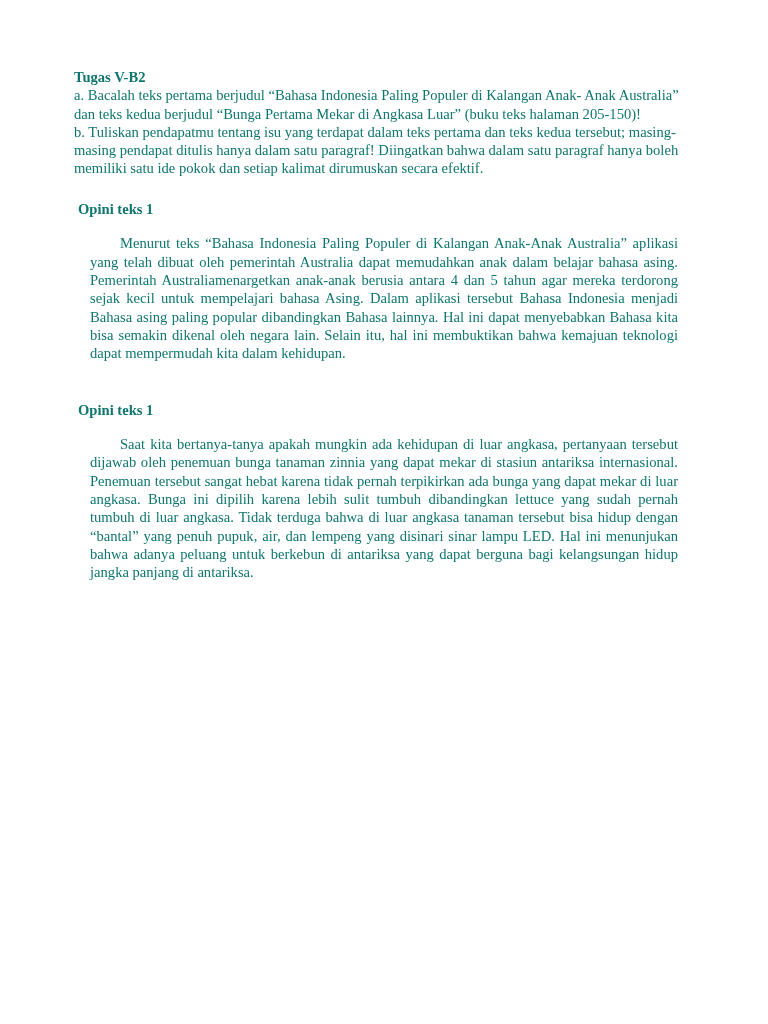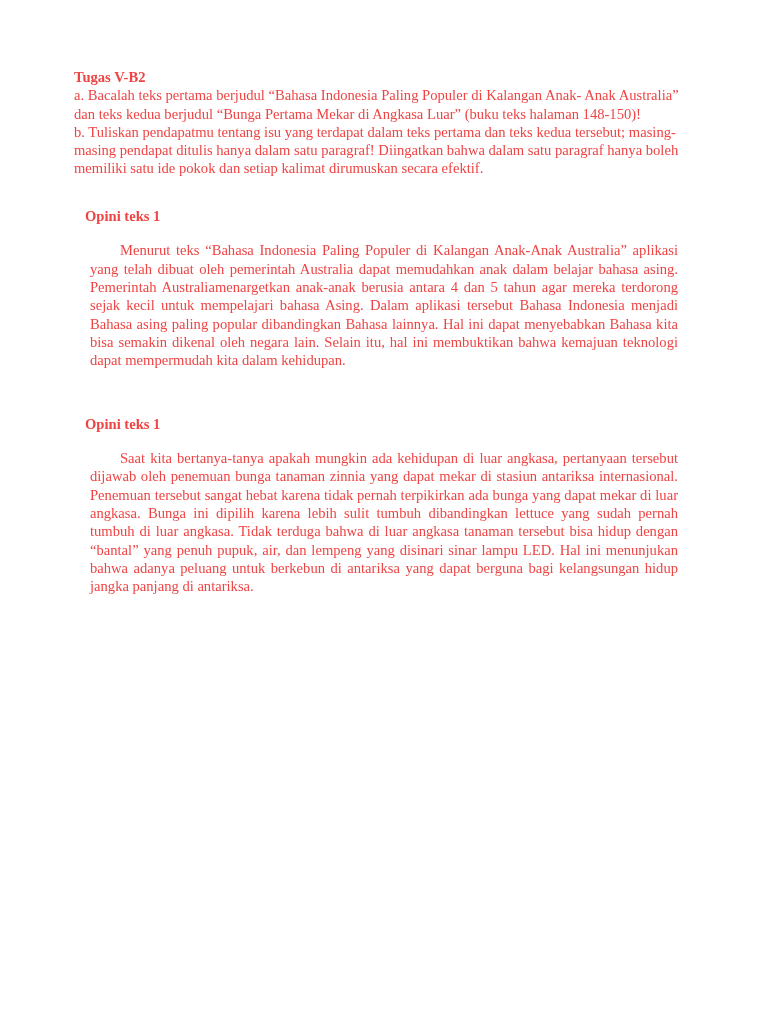--- a/index.html
+++ b/index.html
@@ -14,48 +14,48 @@
       overflow: hidden;
     }
     .page {
       position: absolute;
       left: 74px;
       top: 68px;
       width: 620px;
       font-family: "Liberation Serif", "DejaVu Serif", serif;
       font-size: 14.6px;
       line-height: 18.3px;
-      color: #ef4444;
+      color: #0f766e;
     }
     .title {
       font-weight: bold;
       margin: 0;
     }
     .para {
       margin: 0;
     }
     .blank {
       height: 18.3px;
     }
     .heading {
       font-weight: bold;
-      margin: 11px;
+      margin: 4px;
     }
     .justify {
       text-align: justify;
       text-indent: 30px;
       margin: 16px;
     }
   </style>
 </head>
 <body>
 
 <div class="page">
   <p class="title">Tugas V-B2</p>
-  <p class="para">a. Bacalah teks pertama berjudul “Bahasa Indonesia Paling Populer di Kalangan Anak- Anak Australia” dan teks kedua berjudul “Bunga Pertama Mekar di Angkasa Luar” (buku teks halaman 148-150)!</p>
+  <p class="para">a. Bacalah teks pertama berjudul “Bahasa Indonesia Paling Populer di Kalangan Anak- Anak Australia” dan teks kedua berjudul “Bunga Pertama Mekar di Angkasa Luar” (buku teks halaman 205-150)!</p>
   <p class="para">b. Tuliskan pendapatmu tentang isu yang terdapat dalam teks pertama dan teks kedua tersebut; masing-masing pendapat ditulis hanya dalam satu paragraf! Diingatkan bahwa dalam satu paragraf hanya boleh memiliki satu ide pokok dan setiap kalimat dirumuskan secara efektif.</p>
   <div class="blank"></div>
 
   <div>
     <p class="heading">Opini teks 1</p>
     <p class="justify">Menurut teks “Bahasa Indonesia Paling Populer di Kalangan Anak-Anak Australia” aplikasi yang telah dibuat oleh pemerintah Australia dapat memudahkan anak dalam belajar bahasa asing. Pemerintah Australiamenargetkan anak-anak berusia antara 4 dan 5 tahun agar mereka terdorong sejak kecil untuk mempelajari bahasa Asing. Dalam aplikasi tersebut Bahasa Indonesia menjadi Bahasa asing paling popular dibandingkan Bahasa lainnya. Hal ini dapat menyebabkan Bahasa kita bisa semakin dikenal oleh negara lain. Selain itu, hal ini membuktikan bahwa kemajuan teknologi dapat mempermudah kita dalam kehidupan.</p>
   </div>
 
   <div class="blank"></div>
 

